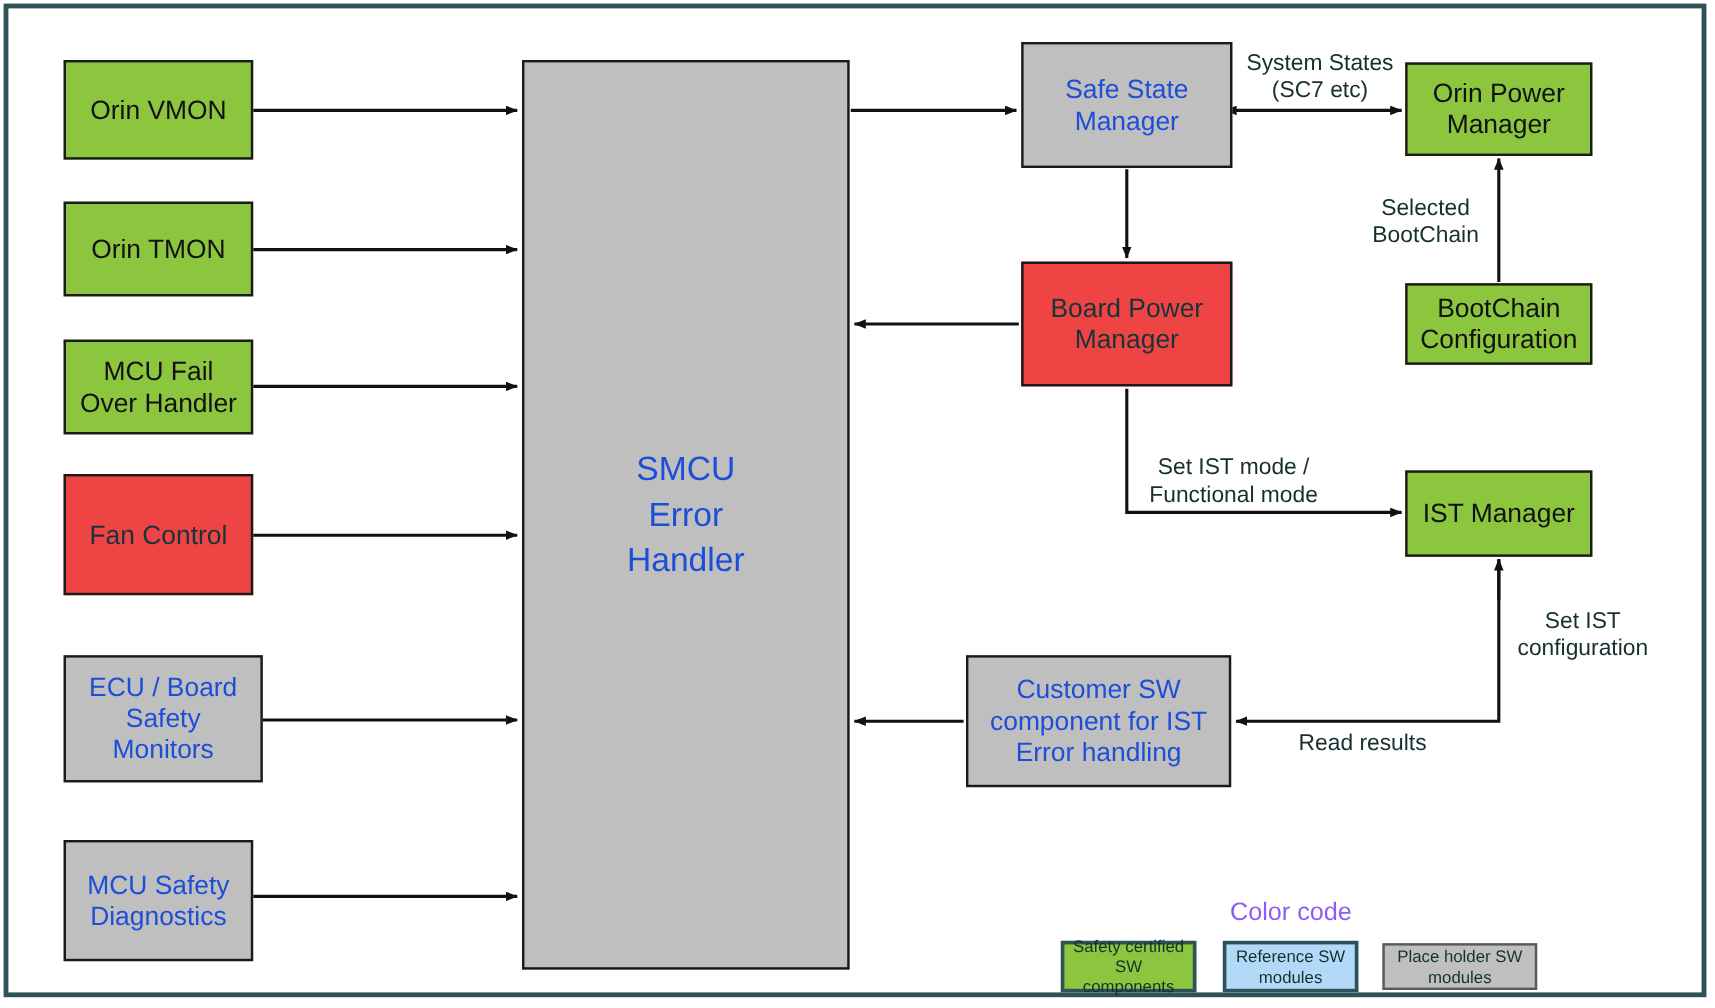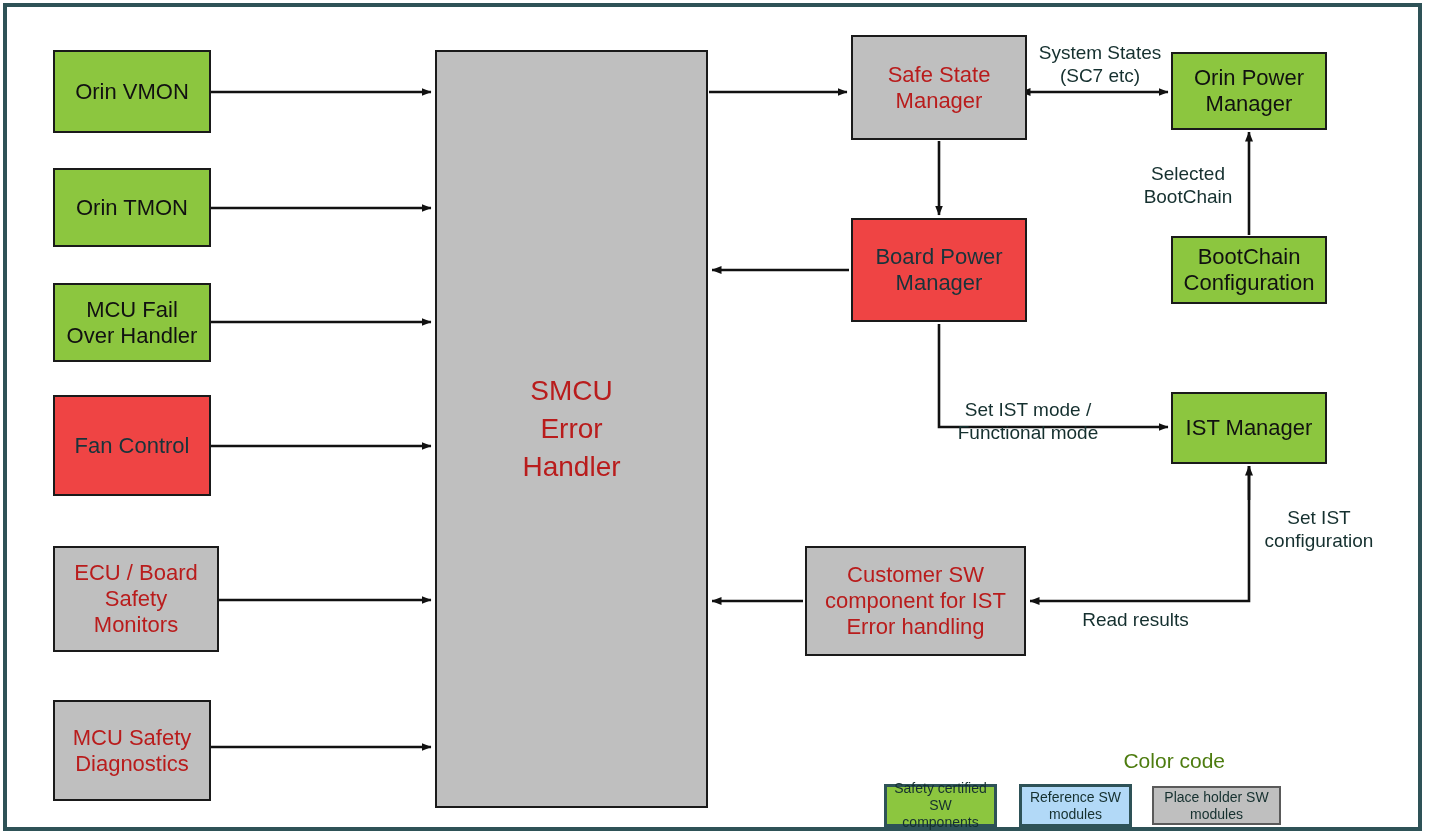--- a/index.html
+++ b/index.html
@@ -46,39 +46,39 @@
     justify-content: center;
     text-align: center;
     color: #15302f;
     font-family: "Liberation Sans", sans-serif;
     line-height: 1.18;
     white-space: pre-line;
     padding: 2px 4px;
   }
   .fill-green  { background: #8cc63f; color: #111111; }
   .fill-blue   { background: #ef4444; color: #17343b; }
-  .fill-gray   { background: #bfbfbf; color: #b91c1c; }
+  .fill-gray   { background: #bfbfbf; color: #1d4ed8; }
   .node-md   { font-size: 22px; }
   .node-huge { font-size: 28px; line-height: 1.35; }
 
   .edge-label {
     position: absolute;
     font-family: "Liberation Sans", sans-serif;
     font-size: 19px;
     color: #15302f;
     text-align: center;
     white-space: pre-line;
     line-height: 1.2;
     background: transparent;
   }
   .legend-title {
     position: absolute;
     font-size: 21px;
-    color: #4d7c0f;
-    text-align: right;
+    color: #8b5cf6;
+    text-align: left;
     width: 200px;
   }
   .legend-box {
     position: absolute;
     box-sizing: border-box;
     display: flex;
     align-items: center;
     justify-content: center;
     text-align: center;
     font-size: 14px;
@@ -173,21 +173,21 @@
   <div class="node fill-gray node-md" style="left:805px; top:546px; width:221px; height:110px;">Customer SW
 component for IST
 Error handling</div>
 
   <div class="edge-label" style="left:1030px; top:42px; width:140px;">System States
 (SC7 etc)</div>
 
   <div class="edge-label" style="left:1118px; top:163px; width:140px;">Selected
 BootChain</div>
 
-  <div class="edge-label" style="left:941px; top:399px; width:174px;">Set IST mode /
+  <div class="edge-label" style="left:941px; top:379px; width:174px;">Set IST mode /
 Functional mode</div>
 
   <div class="edge-label" style="left:1254px; top:487px; width:130px; text-align:center;margin-top:20px;">Set IST
 configuration</div>
 
   <div class="edge-label" style="left:1063px; top:609px; width:145px;">Read results</div>
 
   <div class="legend-title" style="left:1025px; top:749px;">Color code</div>
 
   <div class="legend-box legend-green" style="left:884px; top:784px; width:113px; height:43px;">Safety certified

